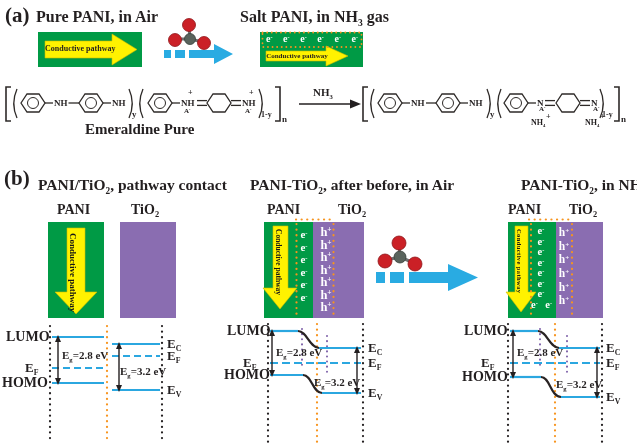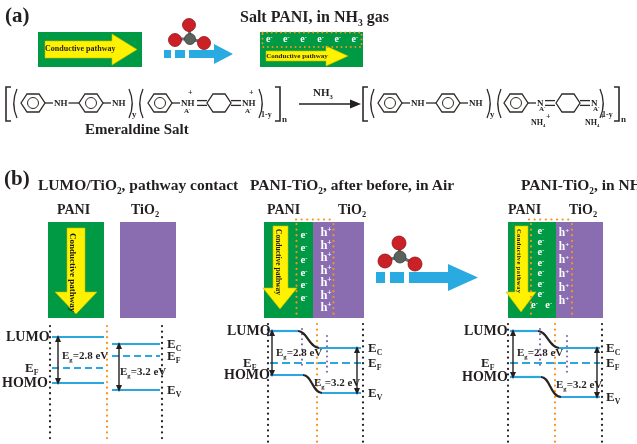--- a/index.html
+++ b/index.html
@@ -203,20 +203,21 @@
       <line x1="513" y1="335" x2="513" y2="373" stroke="#231f20" stroke-width="1.4"></line>
       <polygon points="510,336 516,336 513,329" fill="#231f20"></polygon>
         <polygon points="510,372 516,372 513,379" fill="#231f20"></polygon>
       <line x1="597" y1="352" x2="597" y2="393" stroke="#231f20" stroke-width="1.4"></line>
       <polygon points="594,353 600,353 597,346" fill="#231f20"></polygon>
         <polygon points="594,392 600,392 597,399" fill="#231f20"></polygon>
     </g>
   </svg>
 
   <span class="t" style="left:5px;top:5px;font-size:21px">(a)</span>
+  <span class="t" style="left:36px;top:9px;font-size:16px">Pure PANI, in Air</span>
   <span class="t" style="left:240px;top:9px;font-size:16px"><span>Salt PANI, in NH</span><sub>3</sub><span> gas</span></span>
 
   <span class="t ctr" style="left:45px;top:44.5px;width:68px;font-size:8px">Conductive pathway</span>
   <span class="t ctr" style="left:266px;top:52.5px;width:62px;font-size:7px">Conductive pathway</span>
 
   <div class="rowflex" style="left:266px;top:33.5px;width:92px;font-size:10px">
     <span><span>e</span><sup>-</sup></span>
     <span><span>e</span><sup>-</sup></span>
     <span><span>e</span><sup>-</sup></span>
     <span><span>e</span><sup>-</sup></span>
@@ -228,40 +229,40 @@
   <span class="t" style="left:112px;top:98.5px;font-size:9px">NH</span>
   <span class="t" style="left:132px;top:110px;font-size:9px">y</span>
   <span class="t" style="left:181px;top:98.5px;font-size:9px">NH</span>
   <span class="t" style="left:188px;top:89px;font-size:8px">+</span>
   <span class="t" style="left:184px;top:108px;font-size:7px"><span>A</span><sup>-</sup></span>
   <span class="t" style="left:242px;top:98.5px;font-size:9px">NH</span>
   <span class="t" style="left:249px;top:89px;font-size:8px">+</span>
   <span class="t" style="left:245px;top:108px;font-size:7px"><span>A</span><sup>-</sup></span>
   <span class="t" style="left:261px;top:111px;font-size:8px">1-y</span>
   <span class="t" style="left:282px;top:115px;font-size:9px">n</span>
-  <span class="t" style="left:85px;top:122px;font-size:15px">Emeraldine Salt</span>
+  <span class="t" style="left:85px;top:122px;font-size:15px">Emeraldine Pure</span>
 
   <span class="t" style="left:313px;top:87px;font-size:11px"><span>NH</span><sub>3</sub></span>
 
   <span class="t" style="left:411px;top:98.5px;font-size:9px">NH</span>
   <span class="t" style="left:469px;top:98.5px;font-size:9px">NH</span>
   <span class="t" style="left:490px;top:110px;font-size:9px">y</span>
   <span class="t" style="left:537px;top:98.5px;font-size:9px">N</span>
   <span class="t" style="left:539px;top:106px;font-size:7px"><span>A</span><sup>-</sup></span>
   <span class="t" style="left:546px;top:113px;font-size:8px">+</span>
   <span class="t" style="left:531px;top:119px;font-size:8px"><span>NH</span><sub>4</sub></span>
   <span class="t" style="left:591px;top:98.5px;font-size:9px">N</span>
   <span class="t" style="left:593px;top:106px;font-size:7px"><span>A</span><sup>-</sup></span>
   <span class="t" style="left:600px;top:113px;font-size:8px">+</span>
   <span class="t" style="left:585px;top:119px;font-size:8px"><span>NH</span><sub>4</sub></span>
   <span class="t" style="left:602px;top:111px;font-size:8px">1-y</span>
   <span class="t" style="left:621px;top:115px;font-size:9px">n</span>
 
   <span class="t" style="left:4px;top:168px;font-size:21px">(b)</span>
-  <span class="t" style="left:38px;top:177px;font-size:15.5px"><span>LUMO/TiO</span><sub>2</sub><span>, pathway contact</span></span>
+  <span class="t" style="left:38px;top:177px;font-size:15.5px"><span>PANI/TiO</span><sub>2</sub><span>, pathway contact</span></span>
   <span class="t" style="left:250px;top:177px;font-size:15.5px"><span>PANI-TiO</span><sub>2</sub><span>, after before, in Air</span></span>
   <span class="t" style="left:521px;top:177px;font-size:15.5px"><span>PANI-TiO</span><sub>2</sub><span>, in NH</span><sub>3</sub></span>
 
   <span class="t" style="left:57px;top:203px;font-size:14px">PANI</span>
   <span class="t" style="left:131px;top:203px;font-size:14px"><span>TiO</span><sub>2</sub></span>
   <span class="t" style="left:267px;top:203px;font-size:14px">PANI</span>
   <span class="t" style="left:338px;top:203px;font-size:14px"><span>TiO</span><sub>2</sub></span>
   <span class="t" style="left:508px;top:203px;font-size:14px">PANI</span>
   <span class="t" style="left:569px;top:203px;font-size:14px"><span>TiO</span><sub>2</sub></span>
 

